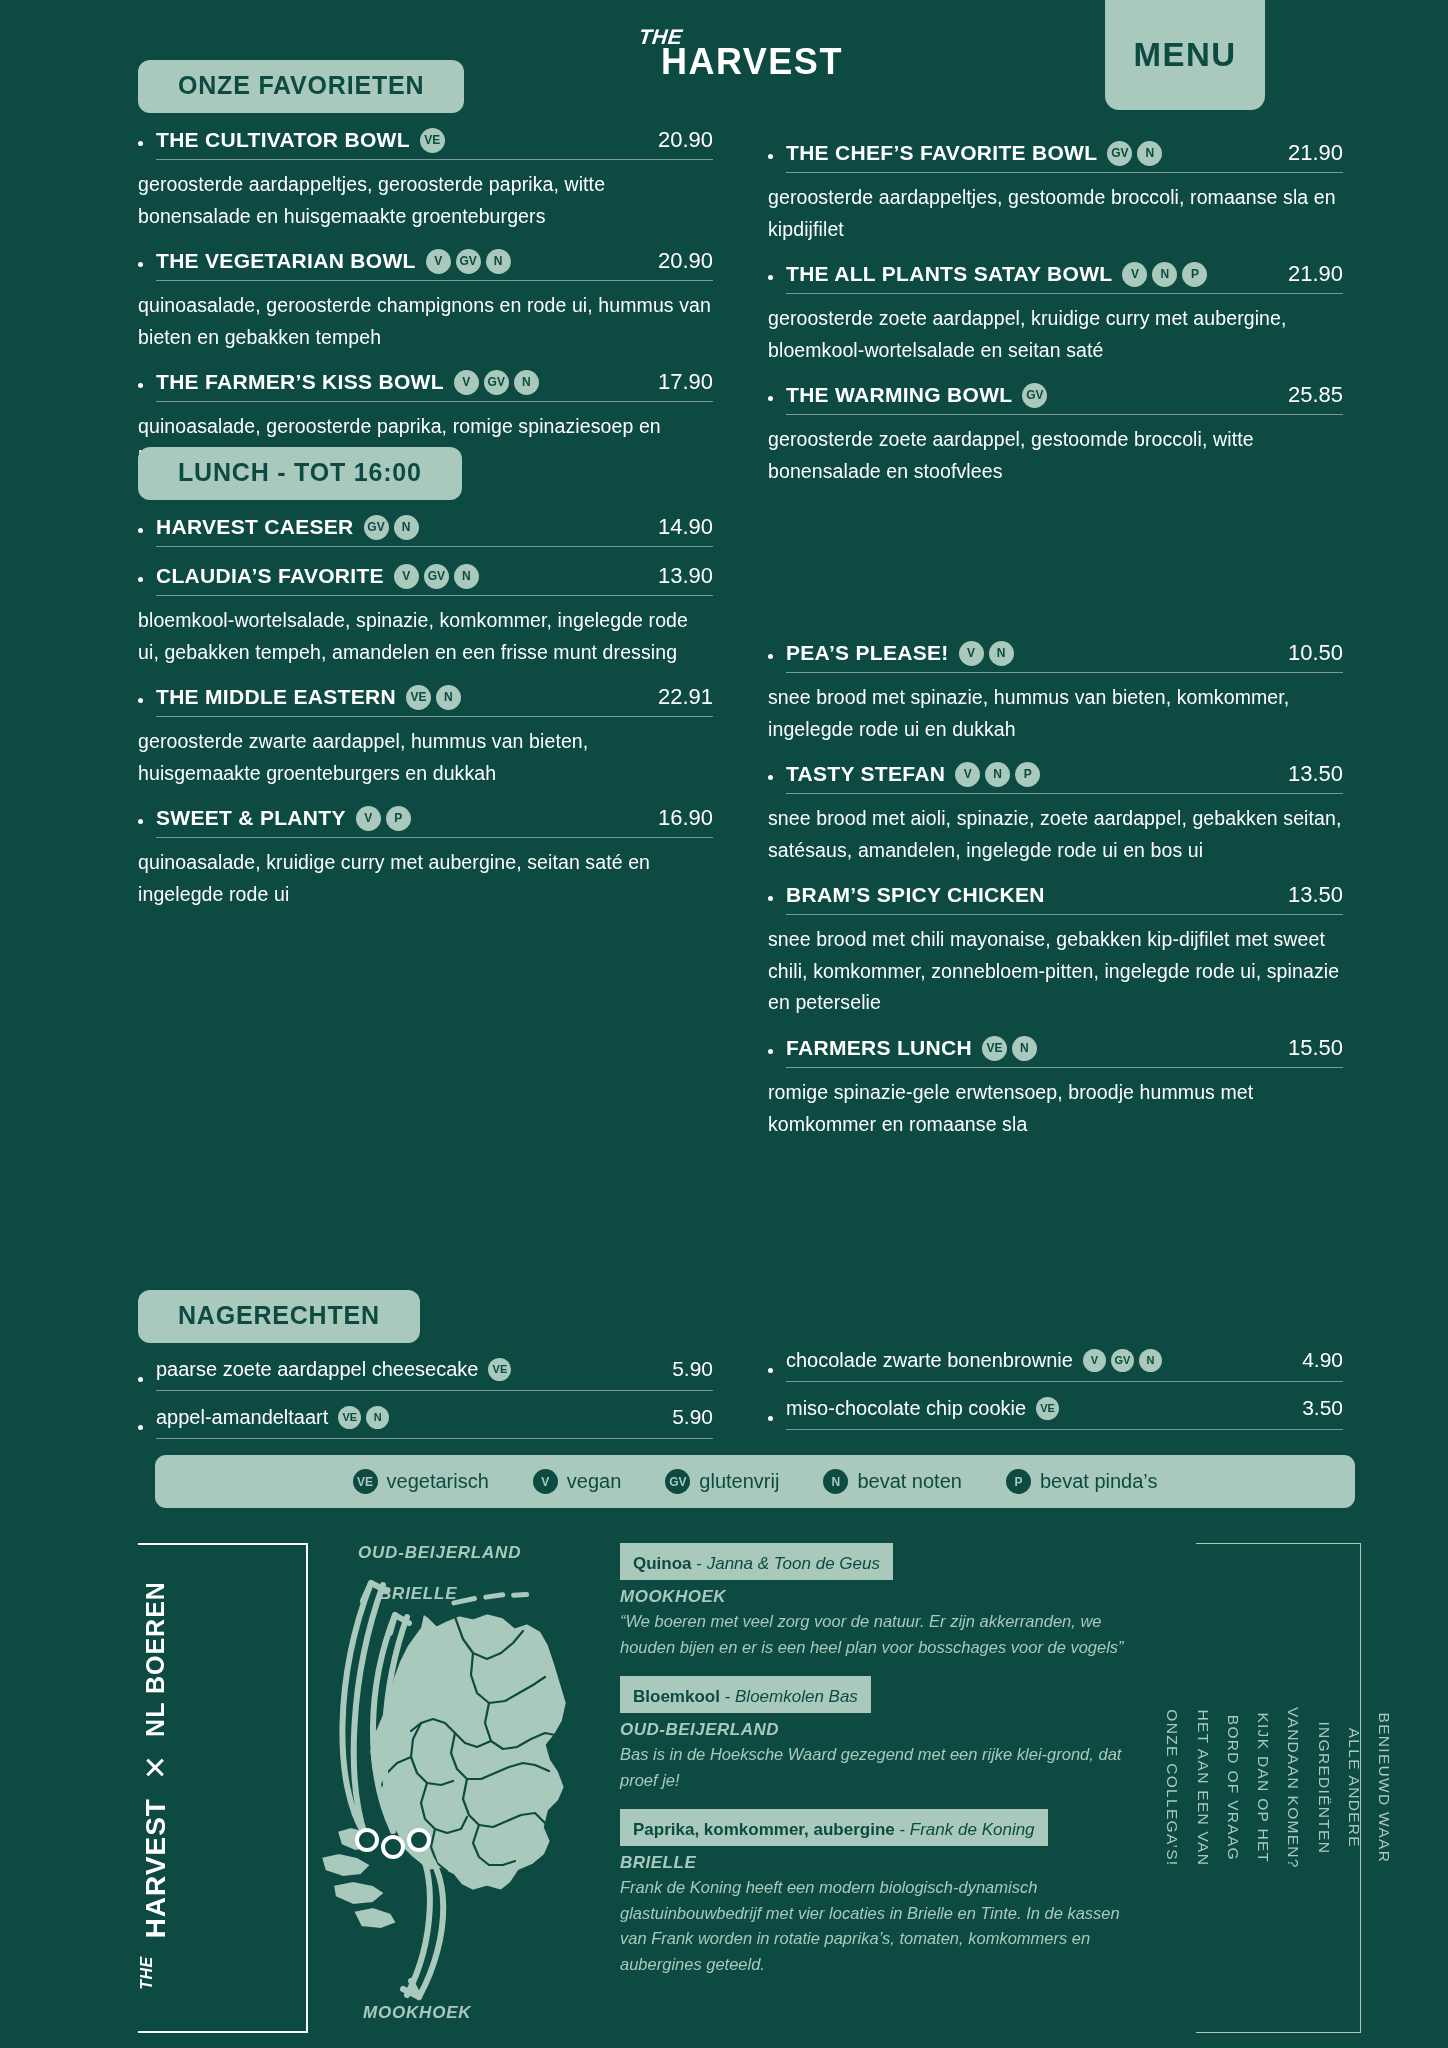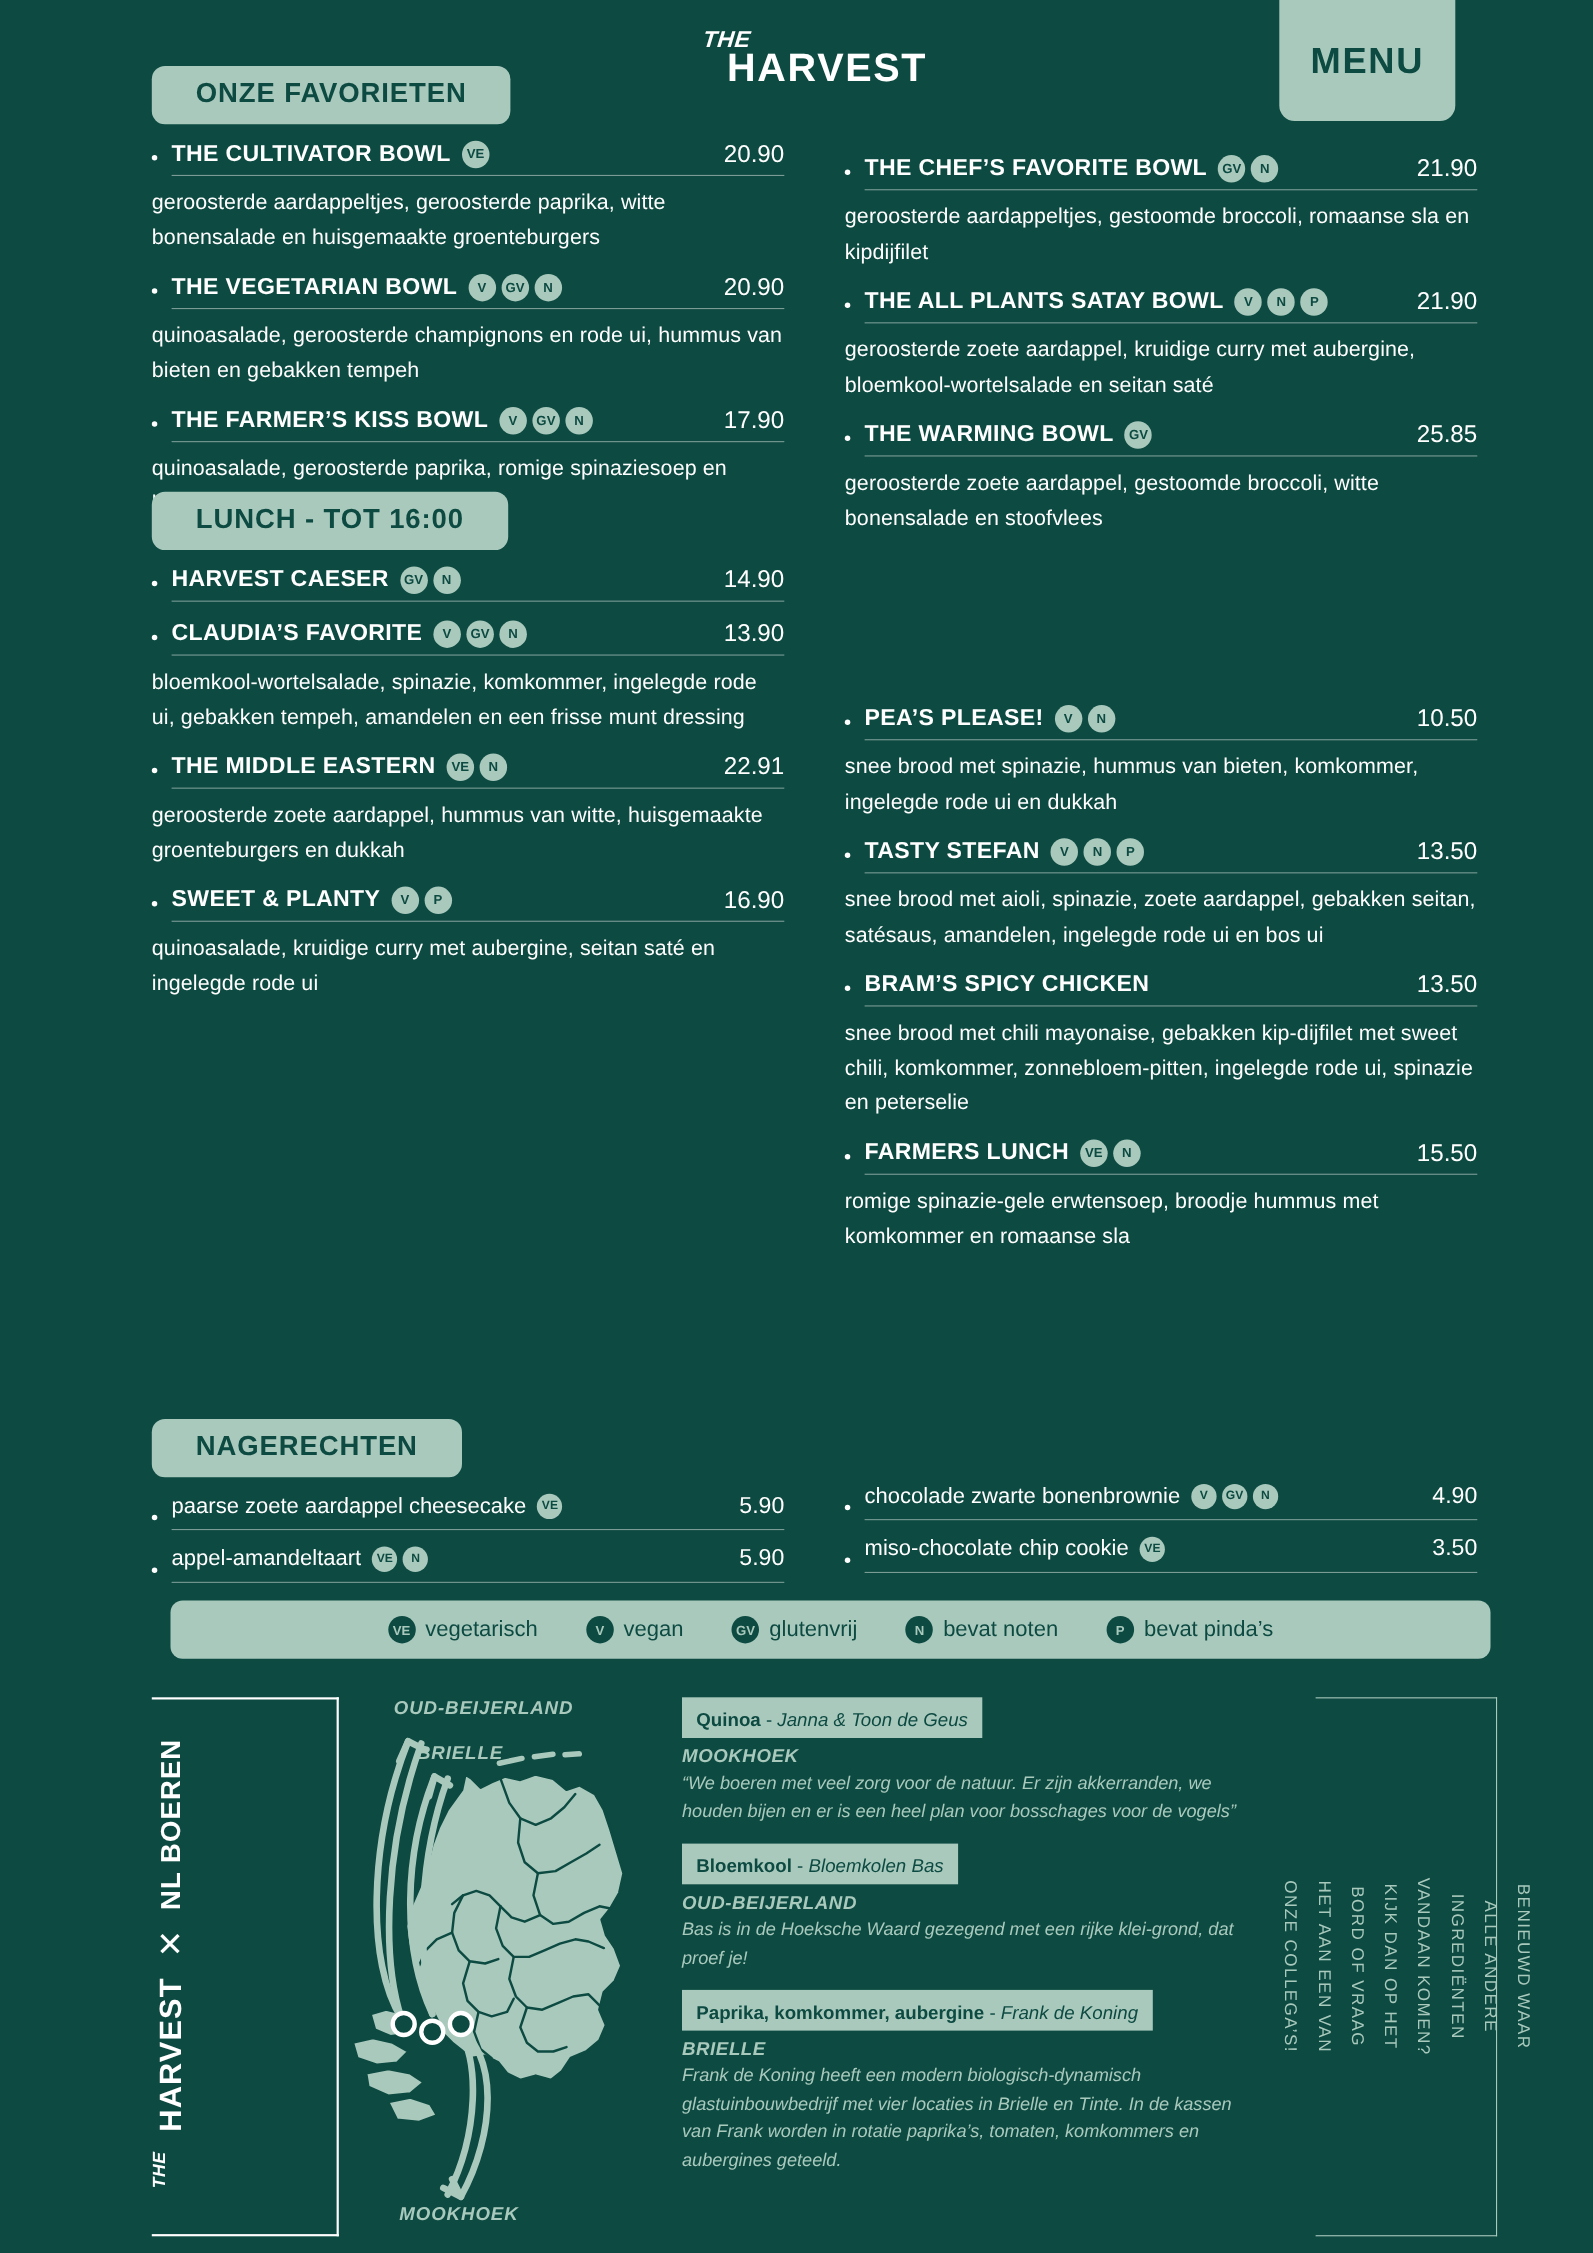--- a/index.html
+++ b/index.html
@@ -10,21 +10,21 @@
   }
   *{box-sizing:border-box;margin:0;padding:0;}
   html,body{background:var(--dark);}
   body{
     width:1448px;height:2048px;position:relative;overflow:hidden;
     font-family:"Liberation Sans",sans-serif;color:var(--white);
   }
 
   
   .menu-tab{
-    position:absolute;top:0;left:1163px;width:160px;height:110px;
+    position:absolute;top:0;left:1105px;width:160px;height:110px;
     background:var(--light);border-radius:0 0 14px 14px;
     display:flex;align-items:center;justify-content:center;
   }
   .menu-tab span{
     color:var(--dark);font-size:33px;font-weight:700;letter-spacing:1.5px;
   }
   .logo{position:absolute;top:26px;left:635px;width:210px;text-align:center;line-height:1;}
   .logo .the{
     font-size:21px;font-weight:700;font-style:italic;letter-spacing:.5px;
     display:block;text-align:left;margin-left:4px;transform:skewX(-6deg);
@@ -274,21 +274,21 @@
               <span class="item-name">THE MIDDLE EASTERN</span>
               <div class="tags">
                 <span class="tag">VE</span>
                 <span class="tag">N</span>
               </div>
               <span class="price">22.91</span>
             </div>
             <div class="rule"></div>
           </div>
         </div>
-        <div class="desc">geroosterde zoete aardappel, hummus van witte, huisgemaakte groenteburgers en dukkah</div>
+        <div class="desc">geroosterde zwarte aardappel, hummus van bieten, huisgemaakte groenteburgers en dukkah</div>
       </div>
       <div class="item">
         <div class="item-row">
           <span class="bullet"></span>
           <div class="item-main">
             <div class="item-top">
               <span class="item-name">SWEET &amp; PLANTY</span>
               <div class="tags">
                 <span class="tag">V</span>
                 <span class="tag">P</span>

